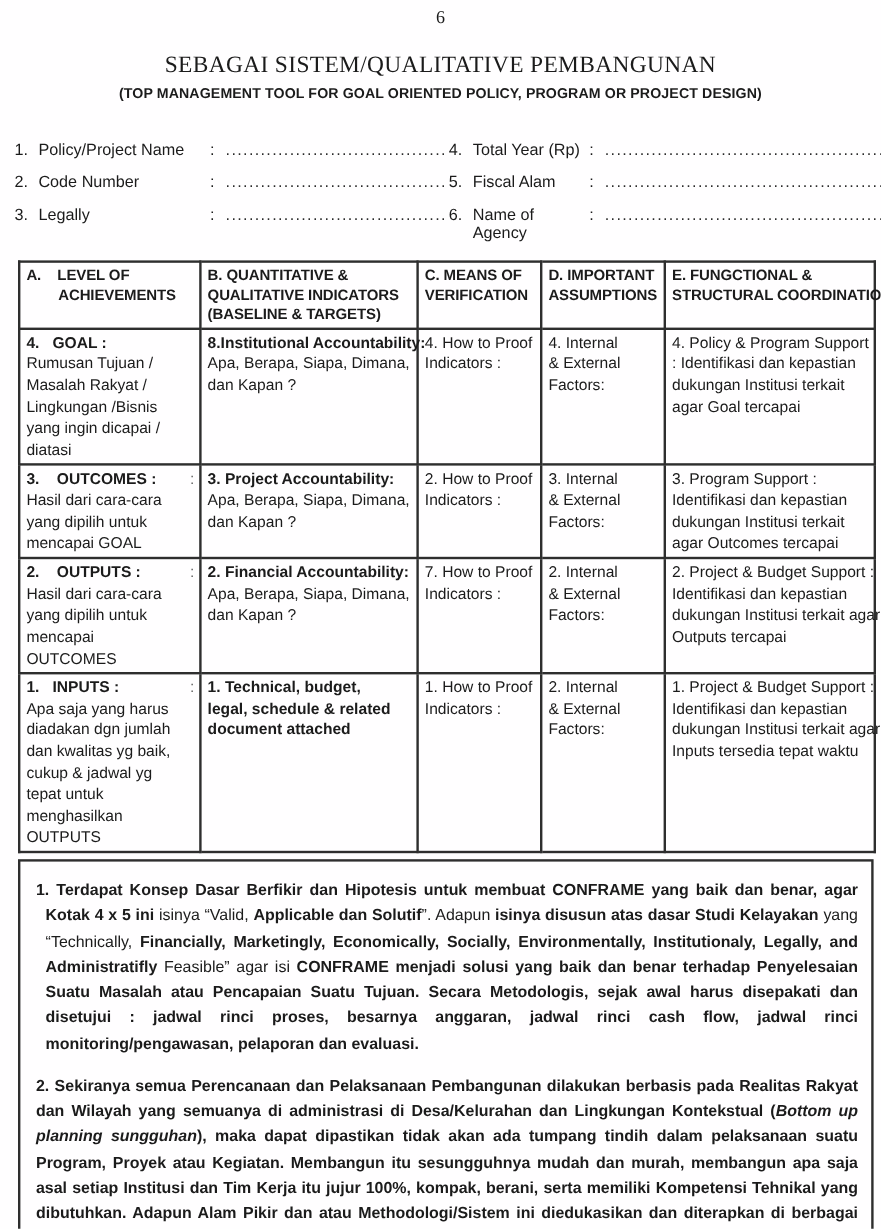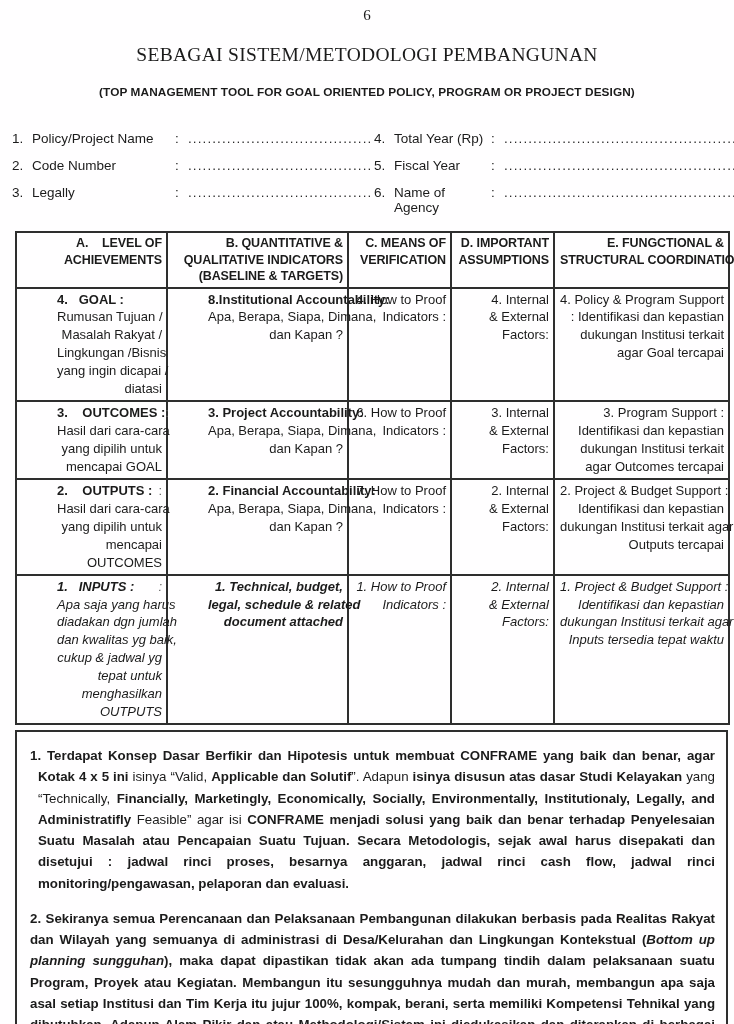--- a/index.html
+++ b/index.html
@@ -5,54 +5,54 @@
   * { margin:0; padding:0; box-sizing:border-box; }
   html,body { background:#ffffff; }
   body { width:734px; height:1024px; font-family:"Liberation Sans", sans-serif; color:#1b1b1b; overflow:hidden; }
   .page { position:relative; width:734px; height:1024px; background:#fffeff; }
 
   .page-num { text-align:center; padding-top:7px; font-family:"Liberation Serif", serif; font-size:15px; }
 
   .doc-header { text-align:center; margin-top:20px; }
   .doc-title { font-family:"Liberation Serif", serif; font-weight:400; font-size:24px; letter-spacing:0.4px; }
   .doc-subtitle { font-family:"Liberation Serif", serif; font-weight:400; font-size:19.5px; letter-spacing:0.3px; margin-top:2px; }
-  .doc-tagline { font-size:11.8px; font-weight:700; margin-top:19px; letter-spacing:0.1px; }
+  .doc-tagline { font-size:11.8px; font-weight:700; margin-top:5px; letter-spacing:0.1px; }
 
   .form { margin:32px 15px 0 12px; display:grid; grid-template-columns:358px 1fr; column-gap:4px; row-gap:12px; font-size:13.5px; }
   .form-item { display:flex; align-items:baseline; line-height:15px; }
   .form-item .num { width:20px; flex:none; }
   .form-left .label { width:143px; flex:none; }
   .form-right .label { width:97px; flex:none; }
   .form-item .colon { width:13px; flex:none; }
   .form-item .dots { flex:1; overflow:hidden; white-space:nowrap; letter-spacing:1.1px; color:#2a2a2a; }
 
   table { margin:16px 0 0 15px; border-collapse:collapse; table-layout:fixed; width:713px; }
   col.ca{width:151px} col.cb{width:181px} col.cc{width:103px} col.cd{width:103px} col.ce{width:175px}
-  th, td { border:2px solid #2e2e2e; vertical-align:top; text-align:right; padding:2px 4px 2px 5px; }
+  th, td { border:2px solid #2e2e2e; vertical-align:top; text-align:left; padding:2px 4px 2px 5px; }
   th { font-size:12.5px; line-height:1.32; white-space:pre; letter-spacing:-0.1px; }
   td { font-size:13px; line-height:1.38; }
-  .pre { white-space:pre;margin-left:35px; }
+  .pre { white-space:pre; }
   .b { font-weight:700; }
   .cell-a-head { display:flex; justify-content:space-between; }
   .dim-colon { color:#666; font-weight:400; }
-  tr.hrow { height:46px; } tr.r4 { height:86px; } tr.r3 { height:68px;border-radius:25px; } tr.r2 { height:84px; } tr.r1 { height:113px;font-style:italic; }
+  tr.hrow { height:46px; } tr.r4 { height:86px; } tr.r3 { height:68px;border-radius:25px; } tr.r2 { height:84px; } tr.r1 { height:113px; }
 
   .notes { margin:5px 15px 0 15px; width:713px; border:2px solid #2e2e2e; padding:13px 11px 8px 13px; min-height:292px; }
   .notes p { text-align:justify; font-size:13.3px; font-weight:700; line-height:1.6; }
   .notes p.hang { padding-left:8px; text-indent:-8px; margin-bottom:14px; }
 </style>
 </head>
 <body>
 
 <div class="page">
 
   <div class="page-num">6</div>
 
   <header class="doc-header">
-    <div class="doc-subtitle">SEBAGAI SISTEM/METODOLOGI PEMBANGUNAN</div>
+    <div class="doc-subtitle">SEBAGAI SISTEM/QUALITATIVE PEMBANGUNAN</div>
     <div class="doc-tagline">(TOP MANAGEMENT TOOL FOR GOAL ORIENTED POLICY, PROGRAM OR PROJECT DESIGN)</div>
   </header>
 
   <section class="form">
     <div class="form-col form-left">
       <div class="form-item" style="margin-bottom:12px">
         <span class="num">1.</span>
         <span class="label">Policy/Project Name</span>
         <span class="colon">:</span>
         <span class="dots">.......................................................</span>
@@ -72,21 +72,21 @@
     </div>
     <div class="form-col form-right">
       <div class="form-item" style="margin-bottom:12px">
         <span class="num">4.</span>
         <span class="label">Total Year (Rp)</span>
         <span class="colon">:</span>
         <span class="dots">...........................................................................</span>
       </div>
       <div class="form-item" style="margin-bottom:12px">
         <span class="num">5.</span>
-        <span class="label">Fiscal Year</span>
+        <span class="label">Fiscal Alam</span>
         <span class="colon">:</span>
         <span class="dots">...........................................................................</span>
       </div>
       <div class="form-item">
         <span class="num">6.</span>
         <span class="label">Name of Agency</span>
         <span class="colon">:</span>
         <span class="dots">...........................................................................</span>
       </div>
     </div>
@@ -151,21 +151,21 @@
             </div>
           <div class="pre">Hasil dari cara-cara
 yang dipilih untuk
 mencapai GOAL</div>
         </td>
         <td>
           <div class="pre b">3. Project Accountability:</div>
           <div class="pre">Apa, Berapa, Siapa, Dimana,
 dan Kapan ?</div>
         </td>
-        <td class="pre">6. How to Proof
+        <td class="pre">2. How to Proof
 Indicators :</td>
         <td class="pre">3. Internal
 &amp; External
 Factors:</td>
         <td class="pre">3. Program Support :
 Identifikasi dan kepastian
 dukungan Institusi terkait
 agar Outcomes tercapai</td>
       </tr>
       <tr class="r2">

